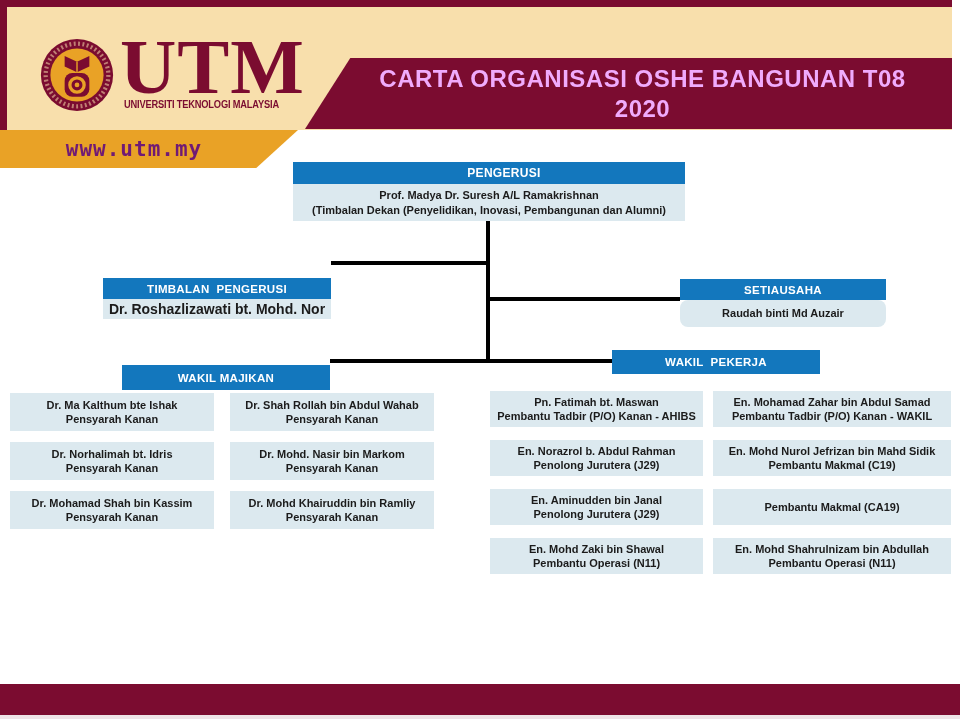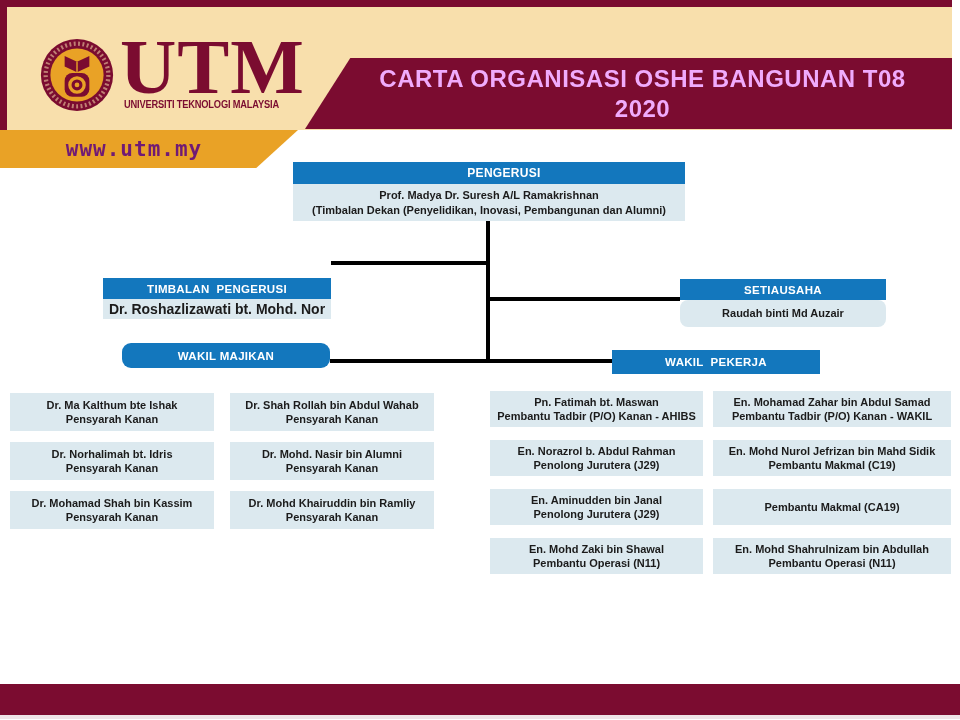--- a/index.html
+++ b/index.html
@@ -49,23 +49,23 @@
   .pengerusi .node-body{height:37px;font-size:11px;}
 
   .timbalan{left:103px;top:238px;width:228px;margin-top:40px;}
   .timbalan .node-title{height:21px;font-size:11.5px;}
   .timbalan .node-body{height:20px;font-size:14px;}
 
   .setiausaha{left:680px;top:279px;width:206px;}
   .setiausaha .node-title{height:21px;font-size:11.5px;}
   .setiausaha .node-body{height:27px;font-size:11px;border-radius:8px;}
 
-  .wakil-majikan-label{left:122px;top:343px;width:208px;height:25px;
+  .wakil-majikan-label{left:122px;top:365px;width:208px;height:25px;
     background:#1377BD;color:#fff;font-weight:bold;font-size:11.5px;
-    display:flex;align-items:center;justify-content:center;white-space:pre;letter-spacing:.3px;border-radius:9px;}
+    display:flex;align-items:center;justify-content:center;white-space:pre;letter-spacing:.3px;}
   .wakil-pekerja-label{left:612px;top:350px;width:208px;height:24px;
     background:#1377BD;color:#fff;font-weight:bold;font-size:11.5px;
     display:flex;align-items:center;justify-content:center;white-space:pre;letter-spacing:.3px;}
 
   .connector{background:#000000;}
   .v1{left:486px;top:220px;width:4px;height:143px;}
   .h1{left:331px;top:261px;width:157px;height:4px;}
   .h2{left:488px;top:297px;width:192px;height:4px;}
   .h3{left:330px;top:359px;width:282px;height:4px;}
 
@@ -150,21 +150,21 @@
       <div>Dr. Shah Rollah bin Abdul Wahab</div>
       <div>Pensyarah Kanan</div>
     </div>
 
     <div class="member">
       <div>Dr. Norhalimah bt. Idris</div>
       <div>Pensyarah Kanan</div>
     </div>
 
     <div class="member">
-      <div>Dr. Mohd. Nasir bin Alumni</div>
+      <div>Dr. Mohd. Nasir bin Markom</div>
       <div>Pensyarah Kanan</div>
     </div>
 
     <div class="member">
       <div>Dr. Mohamad Shah bin Kassim</div>
       <div>Pensyarah Kanan</div>
     </div>
 
     <div class="member">
       <div>Dr. Mohd Khairuddin bin Ramliy</div>

